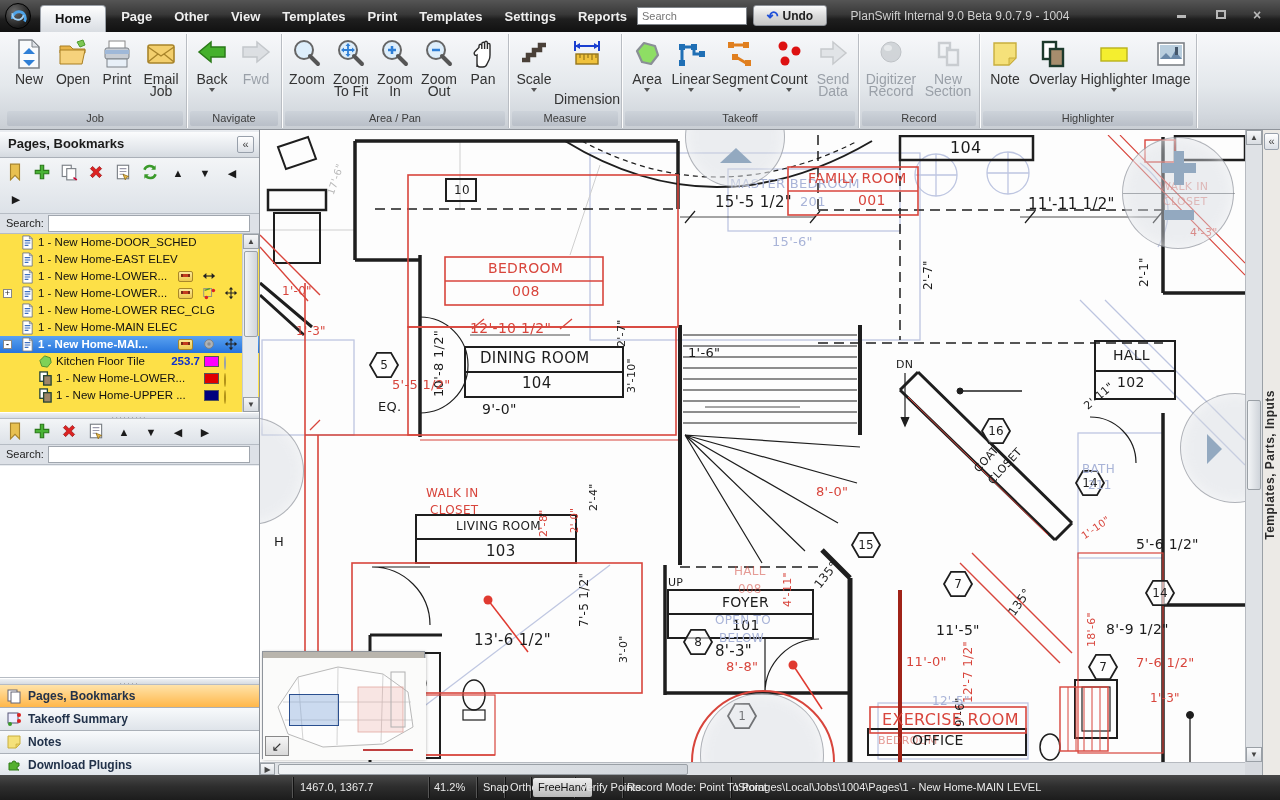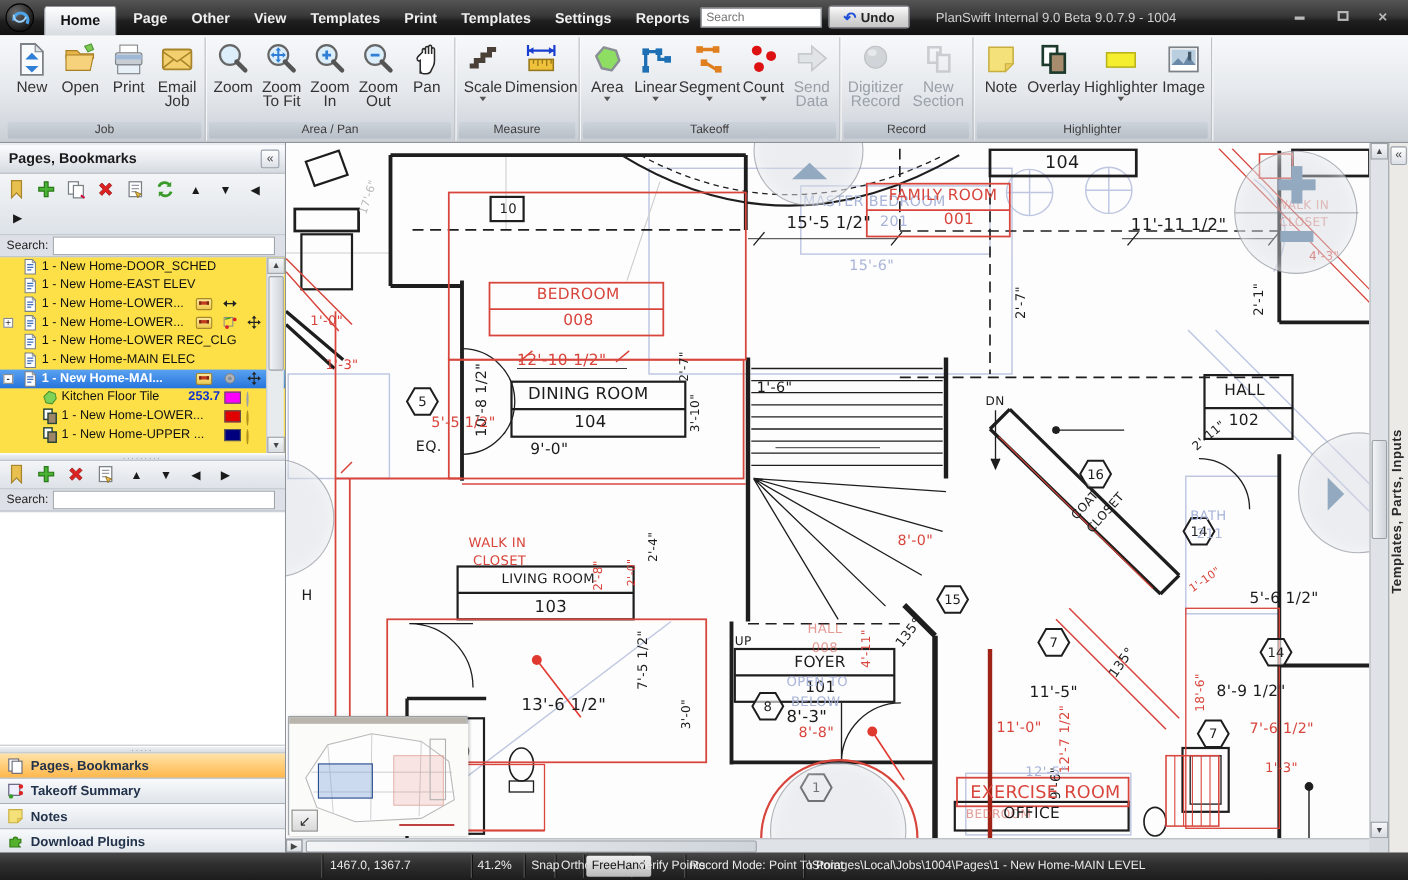--- a/index.html
+++ b/index.html
@@ -205,20 +205,38 @@
             </svg></span>
           <div class="rlabel">Email Job</div>
         </div>
       </div>
       <div class="rglabel">Job</div>
     </div>
     <div class="rgroup">
       <div class="rbtns">
         <div class="rbtn">
           <span class="ricon"><svg viewBox="0 0 32 32">
+              <path d="M15,4 L3,14 L15,24 V19 H29 V9 H15 Z" fill="#45b02c" stroke="#2a7a18" stroke-width="1.5"></path>
+            </svg></span>
+          <div class="rlabel">Back</div>
+          <div class="drop"></div>
+        </div>
+        <div class="rbtn disabled">
+          <span class="ricon"><svg viewBox="0 0 32 32">
+              <path d="M17,4 L29,14 L17,24 V19 H3 V9 H17 Z" fill="#d9dce0" stroke="#bcc0c4" stroke-width="1.5"></path>
+            </svg></span>
+          <div class="rlabel">Fwd</div>
+        </div>
+      </div>
+      <div class="rglabel">Navigate</div>
+    </div>
+    <div class="rgroup">
+      <div class="rbtns">
+        <div class="rbtn">
+          <span class="ricon"><svg viewBox="0 0 32 32">
               <circle cx="13" cy="12" r="9" fill="#ddeefb" stroke="#666" stroke-width="2"></circle>
               <path d="M19,18 L27,26" stroke="#555" stroke-width="4" stroke-linecap="round"></path>
             </svg></span>
           <div class="rlabel">Zoom</div>
         </div>
         <div class="rbtn">
           <span class="ricon"><svg viewBox="0 0 32 32">
               <circle cx="13" cy="12" r="9" fill="#ddeefb" stroke="#666" stroke-width="2"></circle>
               <path d="M19,18 L27,26" stroke="#555" stroke-width="4" stroke-linecap="round"></path>
               <path d="M13,7v10M8,12h10" stroke="#2f7fd6" stroke-width="1.8"></path>
@@ -253,21 +271,21 @@
     </div>
     <div class="rgroup">
       <div class="rbtns">
         <div class="rbtn">
           <span class="ricon"><svg viewBox="0 0 32 32">
               <path d="M4,22h6v-5h6v-5h6v-5h6" fill="none" stroke="#4a4038" stroke-width="4.5"></path>
             </svg></span>
           <div class="rlabel">Scale</div>
           <div class="drop"></div>
         </div>
-        <div class="rbtn" style="width: 62px;">
+        <div class="rbtn" style="width: 62px; gap: 20px;">
           <span class="ricon"><svg viewBox="0 0 32 32">
               <path d="M4,8H28 M4,3v10M28,3v10" stroke="#1a3fd0" stroke-width="2" fill="none"></path>
               <path d="M4,8l5,-3v6z M28,8l-5,-3v6z" fill="#1a3fd0"></path>
               <rect x="5" y="16" width="22" height="10" fill="#f0c23c" stroke="#96761a" stroke-width="1.4"></rect>
               <path d="M9,16v4M13,16v6M17,16v4M21,16v6M25,16v4" stroke="#96761a" stroke-width="1.2" fill="none"></path>
             </svg></span>
           <div class="rlabel">Dimension</div>
         </div>
       </div>
       <div class="rglabel">Measure</div>

